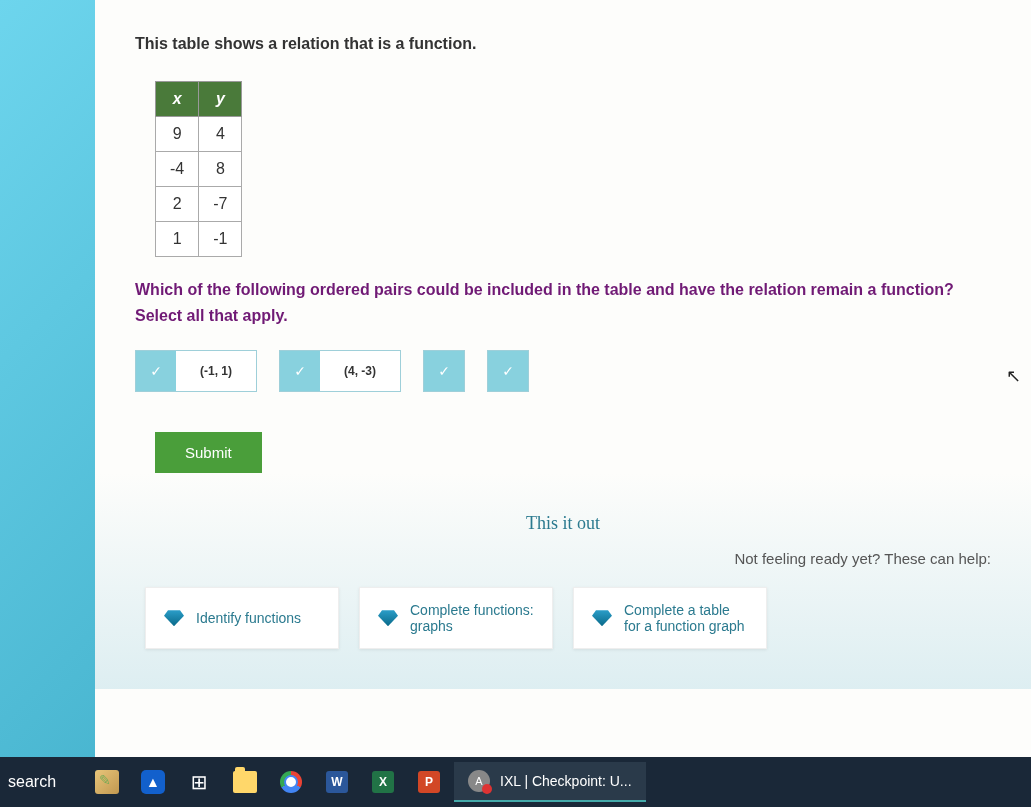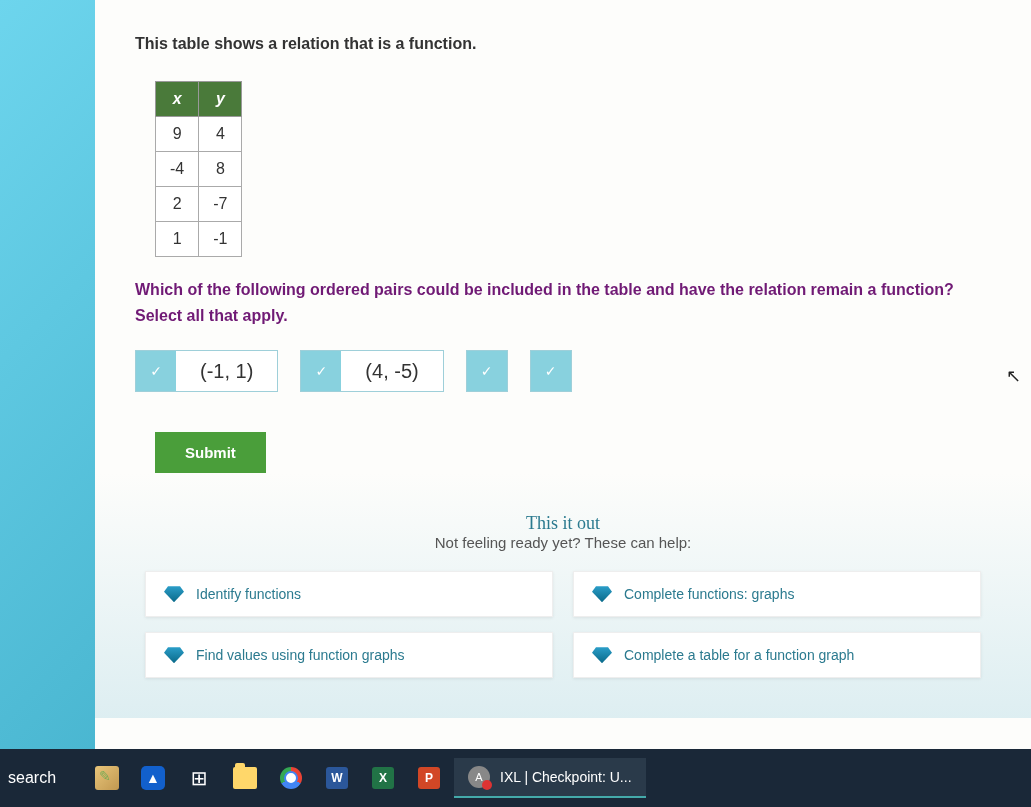--- a/index.html
+++ b/index.html
@@ -75,52 +75,52 @@
       align-items: center;
       justify-content: center;
       color: #fff;
       font-size: 14px;
     }
     .option-label {
       padding: 0 24px;
       display: flex;
       align-items: center;
       color: #333;
-      font-size: 20px;
-      font-weight: normal;
+      font-size: 12px;
+      font-weight: bold;
     }
     .submit-btn {
       background: #4a9e3a;
       color: #fff;
       border: none;
       padding: 12px 30px;
       font-size: 15px;
-      font-weight: bold;
+      font-weight: normal;
       cursor: pointer;
       margin-left: 20px;
     }
     .workitout {
       margin-top: 30px;
     }
     .workitout-title {
       text-align: center;
       color: #2b7a8f;
       font-size: 18px;
       font-family: Georgia, serif;
     }
     .workitout-sub {
-      text-align: center;
+      text-align: right;
       color: #555;
       font-size: 15px;
-      margin-top: 0;
+      margin-top: 16px;
       margin-bottom: 20px;
     }
     .help-grid {
       display: grid;
-      grid-template-columns: 1fr 1fr;
+      grid-template-columns: 1fr 1fr 1fr 1fr;
       gap: 15px 20px;
       padding: 0 10px 10px 10px;
     }
     .help-item {
       background: #fff;
       border: 1px solid #eee;
       padding: 14px 18px;
       display: flex;
       align-items: center;
       gap: 12px;
@@ -146,21 +146,21 @@
       right: 10px;
       top: 365px;
       font-size: 18px;
       color: #222;
     }
     .taskbar {
       position: absolute;
       left: 0;
       right: 0;
       bottom: 0;
-      height: 58px;
+      height: 50px;
       background: #1a2838;
       display: flex;
       align-items: center;
       padding: 0 8px;
       gap: 4px;
     }
     .search-text {
       color: #fff;
       font-size: 16px;
       padding: 0 18px 0 0;
@@ -241,21 +241,21 @@
 
   <div class="question2">Which of the following ordered pairs could be included in the table and have the relation remain a function? Select all that apply.</div>
 
   <div class="options-row">
     <div class="option">
       <div class="option-check">✓</div>
       <div class="option-label">(-1, 1)</div>
     </div>
     <div class="option">
       <div class="option-check">✓</div>
-      <div class="option-label">(4, -5)</div>
+      <div class="option-label">(4, -3)</div>
     </div>
     <div class="option">
       <div class="option-check">✓</div>
     </div>
     <div class="option">
       <div class="option-check">✓</div>
     </div>
   </div>
 
   <button class="submit-btn">Submit</button>
@@ -268,24 +268,20 @@
         <div class="help-item">
           <div class="gem"></div>
           <span>Identify functions</span>
         </div>
         <div class="help-item">
           <div class="gem"></div>
           <span>Complete functions: graphs</span>
         </div>
         <div class="help-item">
           <div class="gem"></div>
-          <span>Find values using function graphs</span>
-        </div>
-        <div class="help-item">
-          <div class="gem"></div>
           <span>Complete a table for a function graph</span>
         </div>
       </div>
     </div>
   </div>
 
   <div class="cursor">↖</div>
 </div>
 
 <div class="taskbar">

